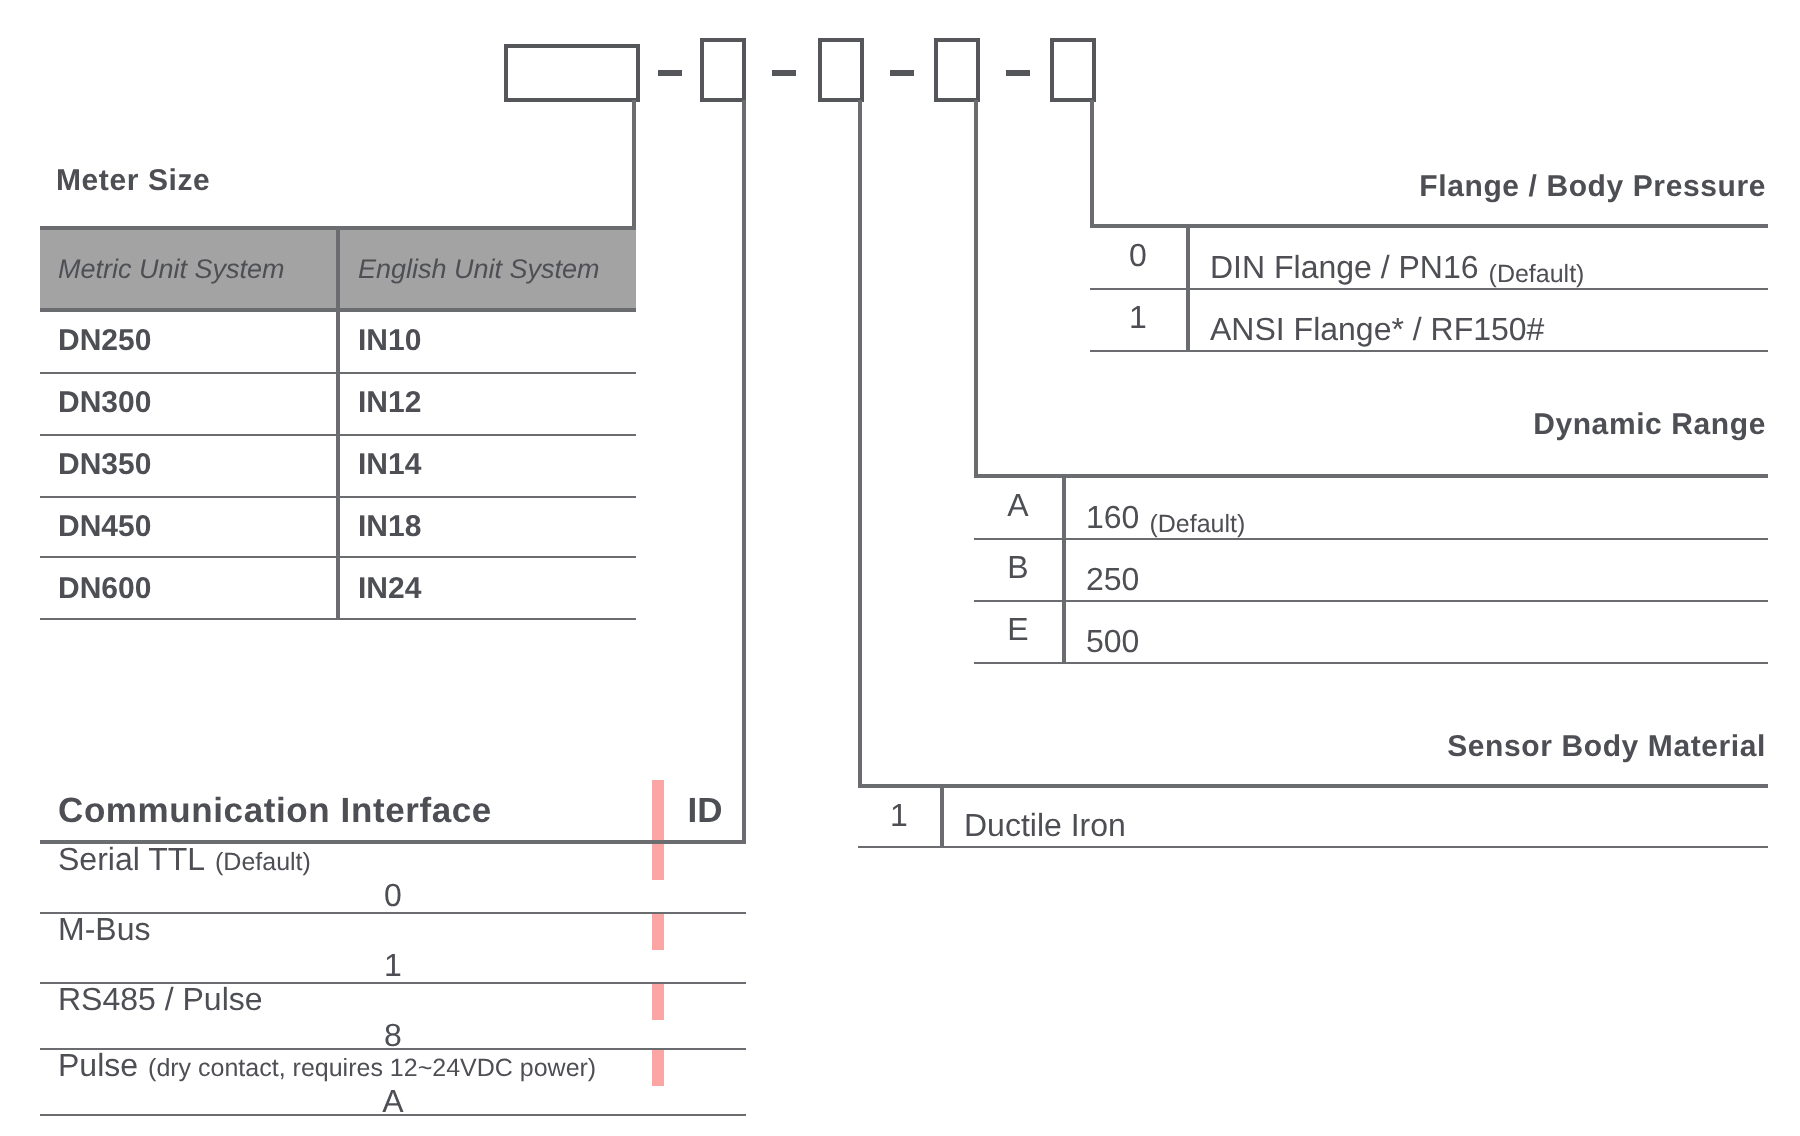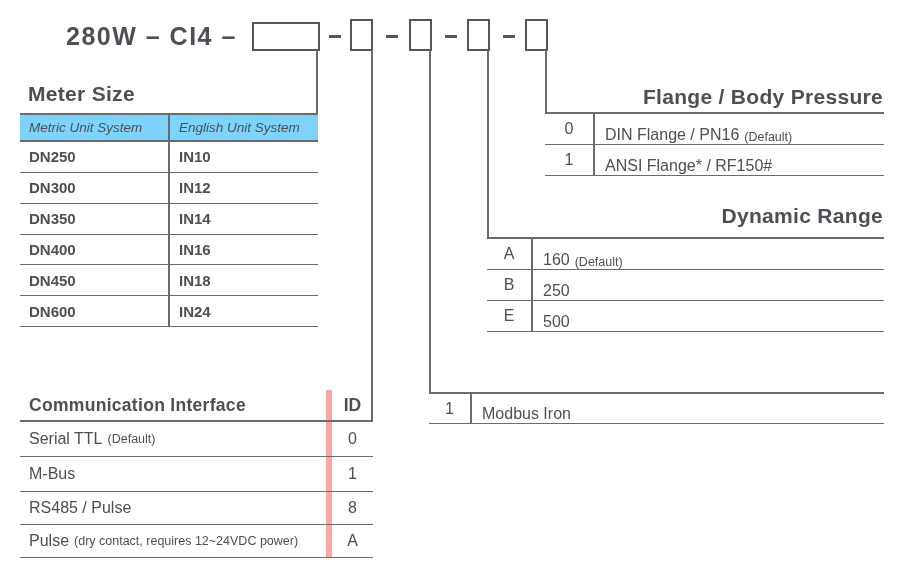--- a/index.html
+++ b/index.html
@@ -10,63 +10,62 @@
   .title{
     position:absolute; left:66px; top:22px; font-size:25px; font-weight:bold;
     letter-spacing:1.5px; color:#4e4f54; white-space:nowrap;
   }
   .codebox{position:absolute; border:2px solid #55565a; background:#ffffff; box-sizing:border-box;}
   .codebox.large{left:252px; top:22px; width:68px; height:29px;}
   .codebox.small{top:19px; width:23px; height:32px;}
   .dash{position:absolute; top:35px; width:12px; height:3px; background:#55565a;}
   .vline{position:absolute; width:2px; background:#6b6c70;}
   .heading{
-    position:absolute; font-size:21px; font-weight:bold; letter-spacing:0.3px;
+    position:absolute; font-size:15px; font-weight:bold; letter-spacing:0.3px;
     color:#4e4f54; white-space:nowrap;
   }
   .heading.right{text-align:center;}
 
   
   .meter-table{
     position:absolute; left:20px; top:113px; width:298px;
     border-top:2px solid #6b6c70; box-sizing:border-box;
   }
-  .m-header{display:flex; height:27px; background:#7dd3fc; border-bottom:2px solid #6b6c70; box-sizing:border-box;justify-content:flex-end;}
+  .m-header{display:flex; height:41px; background:#a3a3a3; border-bottom:2px solid #6b6c70; box-sizing:border-box;justify-content:flex-end;}
   .m-header .m-cell{font-style:italic; font-size:13.5px; font-weight:normal;}
   .m-row{display:flex; height:30.85px; border-bottom:1.5px solid #6b6c70; box-sizing:border-box;}
   .m-cell{display:flex; align-items:center; padding-left:9px; box-sizing:border-box;}
   .m-col1{width:150px; border-right:2px solid #6b6c70;}
   .m-col2{flex:1;}
   .m-row .m-cell{font-size:15px; font-weight:bold;}
 
   
   .comm-table{position:absolute; left:20px; top:390px; width:353px; box-sizing:border-box;}
   .c-header{display:flex; height:32px; border-bottom:2px solid #6b6c70; box-sizing:border-box;}
   .c-header .c-label{font-size:17.5px; font-weight:bold; letter-spacing:0.3px;}
   .c-header .c-id{font-size:17.5px; font-weight:bold;}
-  .c-row{display:flex; border-bottom:1.5px solid #6b6c70; box-sizing:border-box;}
+  .c-row{display:flex; border-bottom:1.5px solid #6b6c70; box-sizing:border-box;flex-direction:column;}
   .c-label{width:312px; display:flex; align-items:center; padding-left:9px;
            border-right:6px solid #fca5a5; box-sizing:border-box; font-size:16px; white-space:nowrap;}
   .c-id{flex:1; display:flex; align-items:center; justify-content:center; font-size:16px;}
   .h35{height:35px;} .h33{height:33px;}
 
   
   .rtable{position:absolute; border-top:2px solid #6b6c70; box-sizing:border-box;}
   .r-row{display:flex; height:31px; border-bottom:1.5px solid #6b6c70; box-sizing:border-box;}
   .r-code{display:flex; align-items:center; justify-content:center;
           border-right:2px solid #6b6c70; box-sizing:border-box; font-size:16px;}
   .r-label{flex:1; display:flex; align-items:flex-end; padding-left:10px; font-size:16px; white-space:nowrap;}
   .note{font-size:12.5px; margin-left:5px; white-space:nowrap;}
 </style>
 </head>
 <body>
 
 <div class="canvas">
 
-  <div class="title">280W – CI4 –</div>
   <div class="codebox large"></div>
   <div class="dash" style="left:329px"></div>
   <div class="codebox small" style="left:350px"></div>
   <div class="dash" style="left:386px"></div>
   <div class="codebox small" style="left:409px"></div>
   <div class="dash" style="left:445px"></div>
   <div class="codebox small" style="left:467px"></div>
   <div class="dash" style="left:503px"></div>
   <div class="codebox small" style="left:525px"></div>
 
@@ -86,24 +85,20 @@
       <div class="m-cell m-col1">DN250</div>
       <div class="m-cell m-col2">IN10</div>
     </div>
     <div class="m-row">
       <div class="m-cell m-col1">DN300</div>
       <div class="m-cell m-col2">IN12</div>
     </div>
     <div class="m-row">
       <div class="m-cell m-col1">DN350</div>
       <div class="m-cell m-col2">IN14</div>
-    </div>
-    <div class="m-row">
-      <div class="m-cell m-col1">DN400</div>
-      <div class="m-cell m-col2">IN16</div>
     </div>
     <div class="m-row">
       <div class="m-cell m-col1">DN450</div>
       <div class="m-cell m-col2">IN18</div>
     </div>
     <div class="m-row">
       <div class="m-cell m-col1">DN600</div>
       <div class="m-cell m-col2">IN24</div>
     </div>
   </div>
@@ -174,22 +169,23 @@
       </div>
     </div>
     <div class="r-row">
       <div class="r-code" style="width:46px">E</div>
       <div class="r-label">
         <span>500</span>
       </div>
     </div>
   </div>
 
+  <div class="heading right" style="right:17px; top:365px">Sensor Body Material</div>
   <div class="rtable" style="left:429px; top:392px; width:455px">
     <div class="r-row" style="height:30px">
       <div class="r-code" style="width:43px">1</div>
       <div class="r-label">
-        <span>Modbus Iron</span>
+        <span>Ductile Iron</span>
       </div>
     </div>
   </div>
 
 </div>
 
 </body></html>

